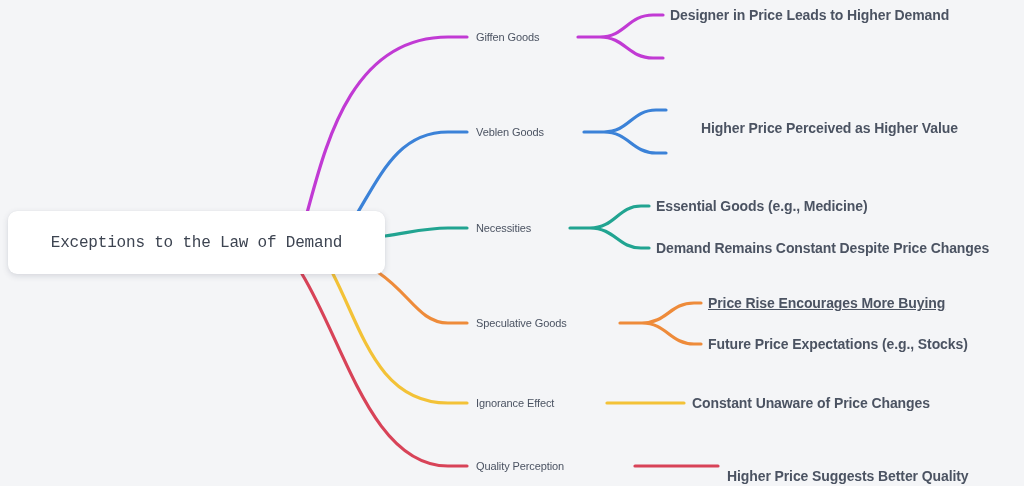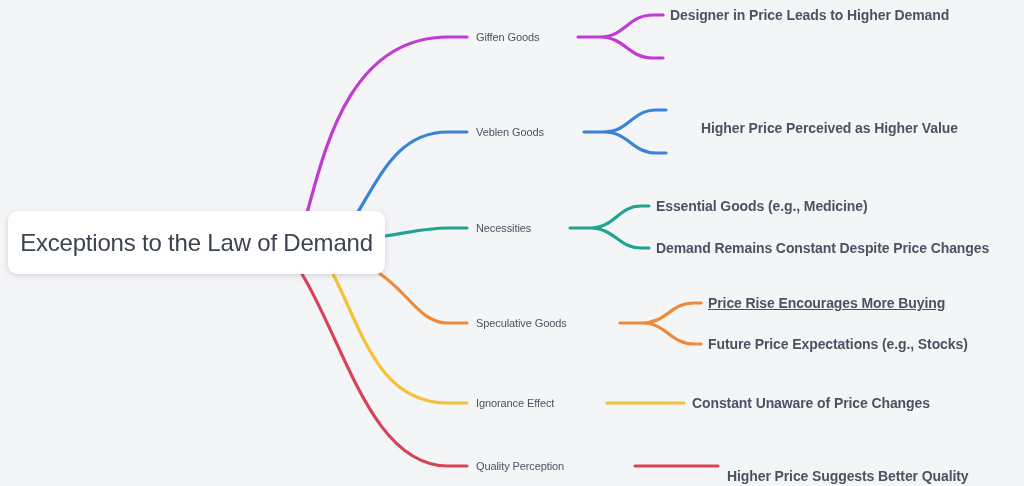--- a/index.html
+++ b/index.html
@@ -30,25 +30,26 @@
     left: 8px; top: 211px;
     width: 377px; height: 63px;
     background: #ffffff;
     border-radius: 9px;
     box-shadow: 0 2px 6px rgba(55,65,90,0.16), 0 0 1px rgba(55,65,90,0.10);
     display: flex;
     align-items: center;
     justify-content: center;
   }
   .root-label {
-    font-size: 24px;
+    font-size: 16px;
     font-weight: 500;
     color: #3d4451;
     letter-spacing: -0.2px;
     white-space: nowrap;
+    font-family: Liberation Mono, monospace;
   }
   .node {
     position: absolute;
     transform: translateY(-50%);
     white-space: nowrap;
     color: #4b5362;
     letter-spacing: -0.1px;
   }
   .branch-label {
     font-size: 11px;

